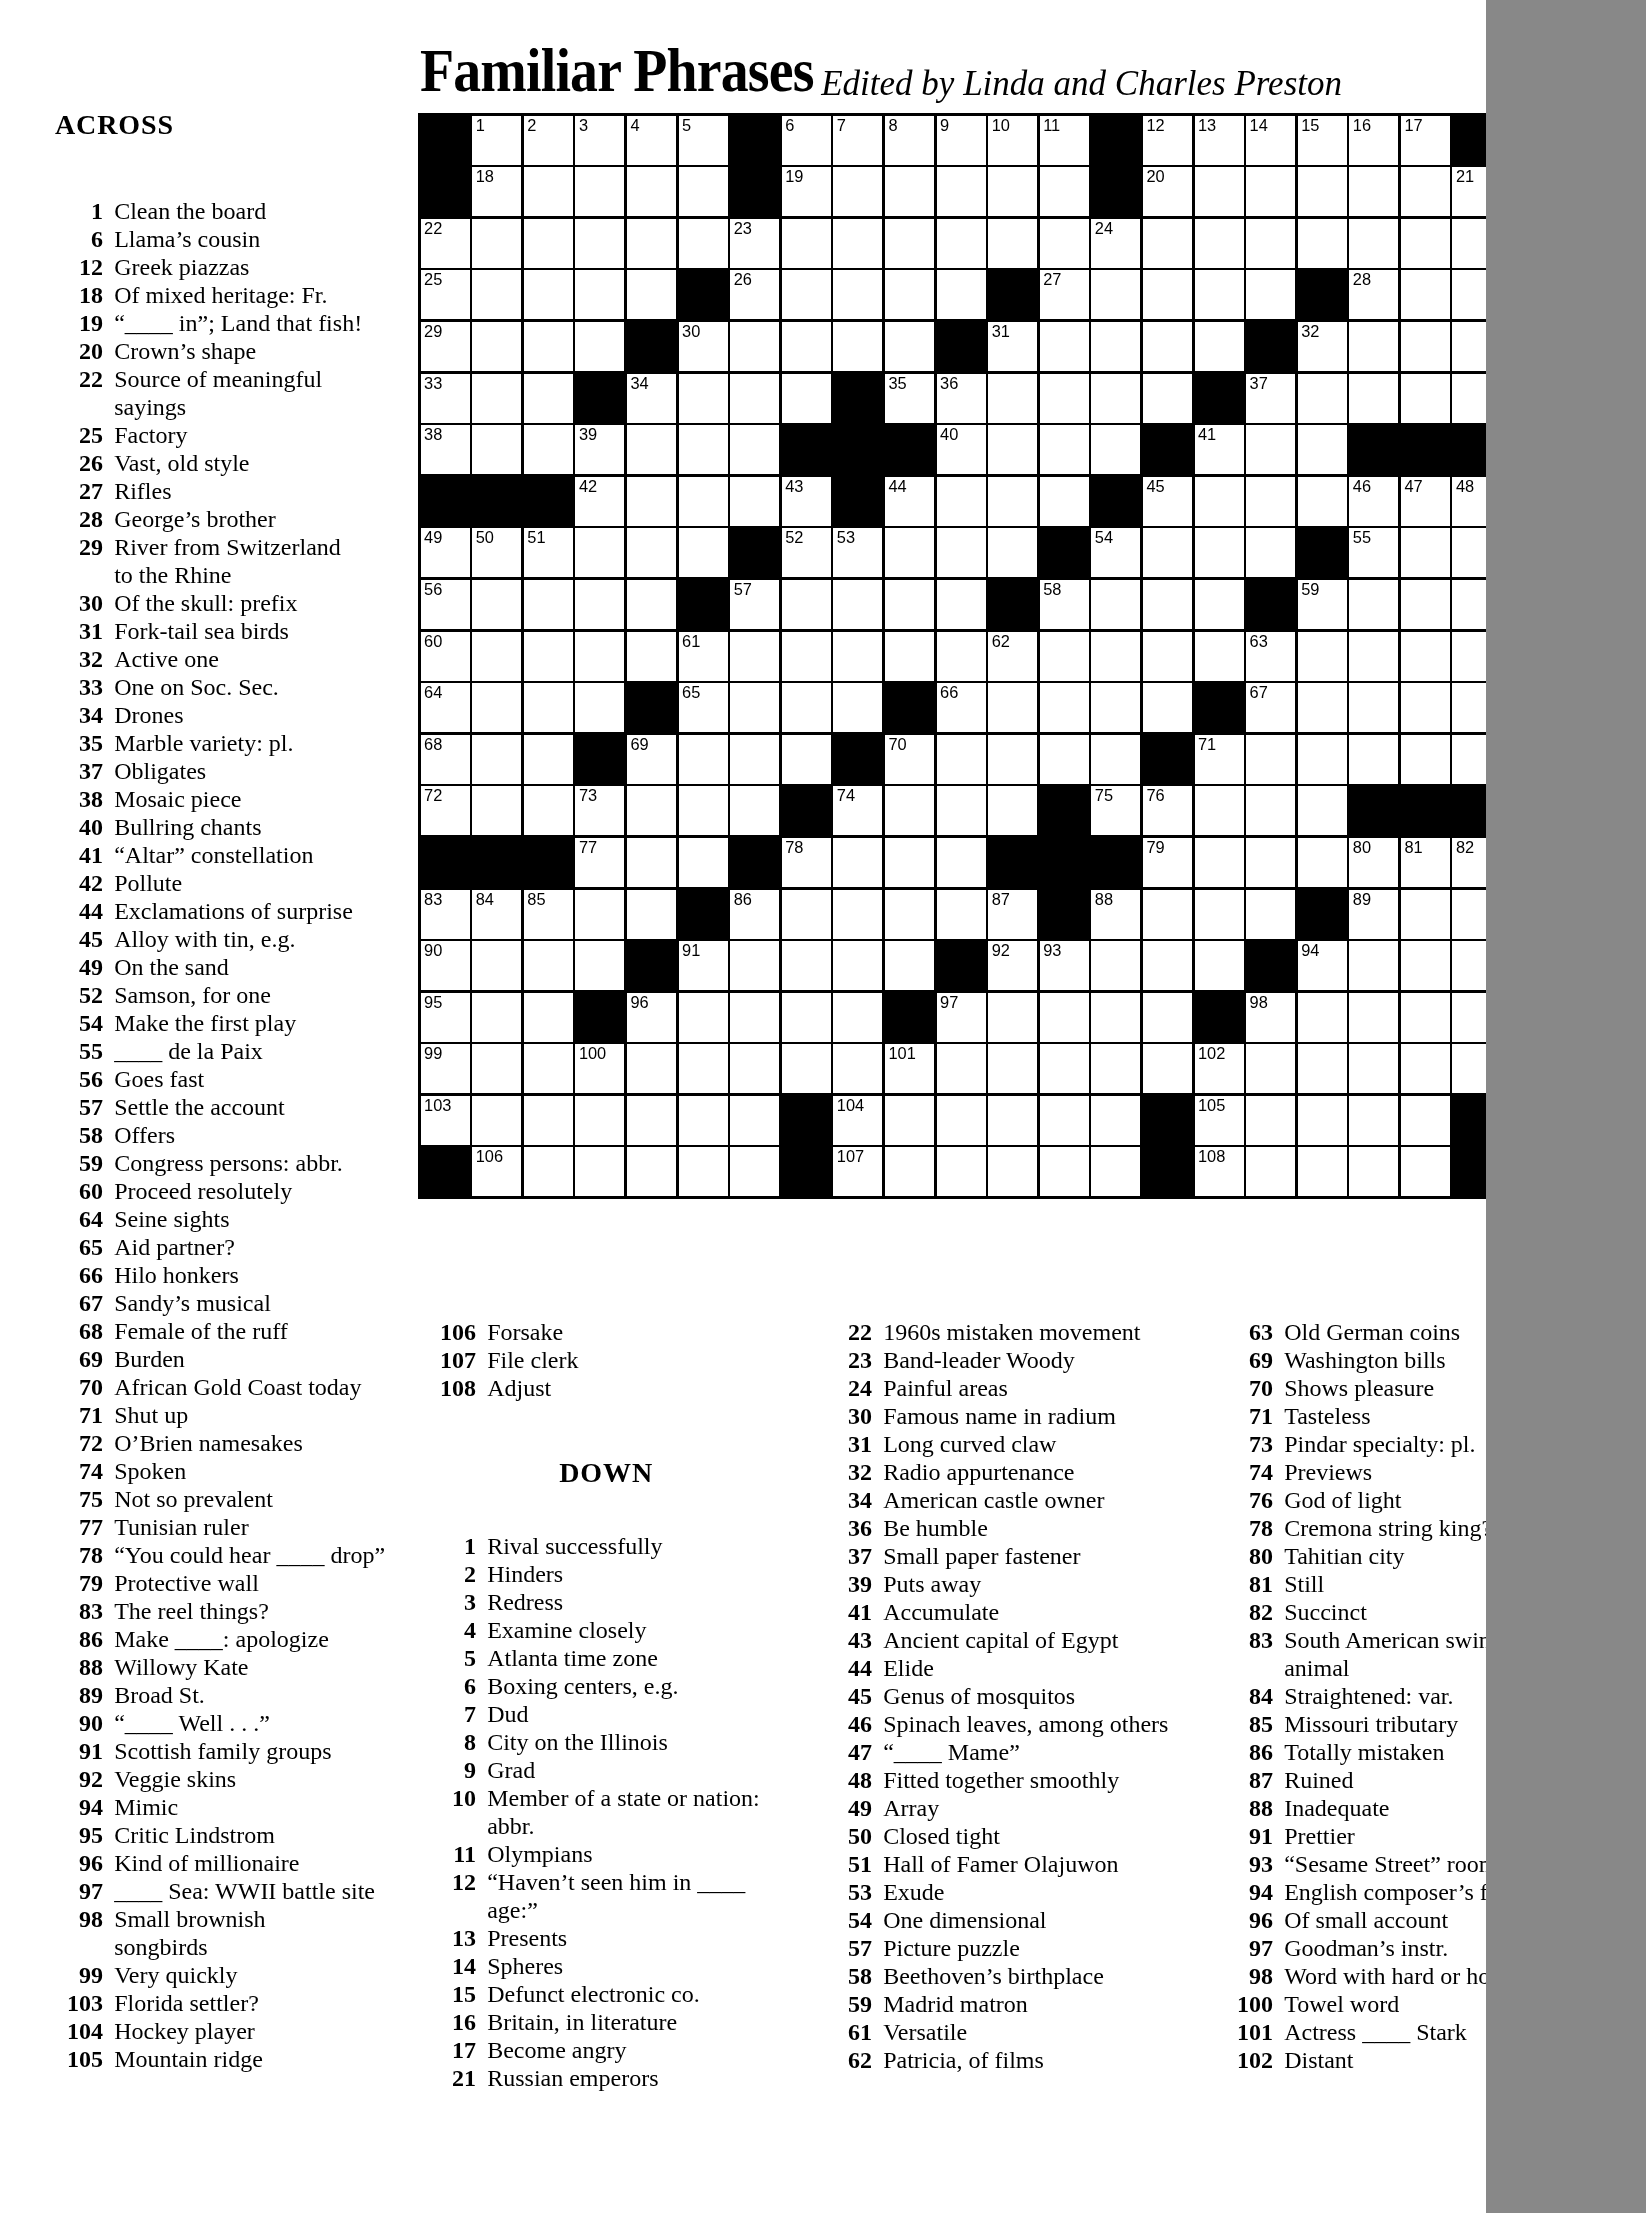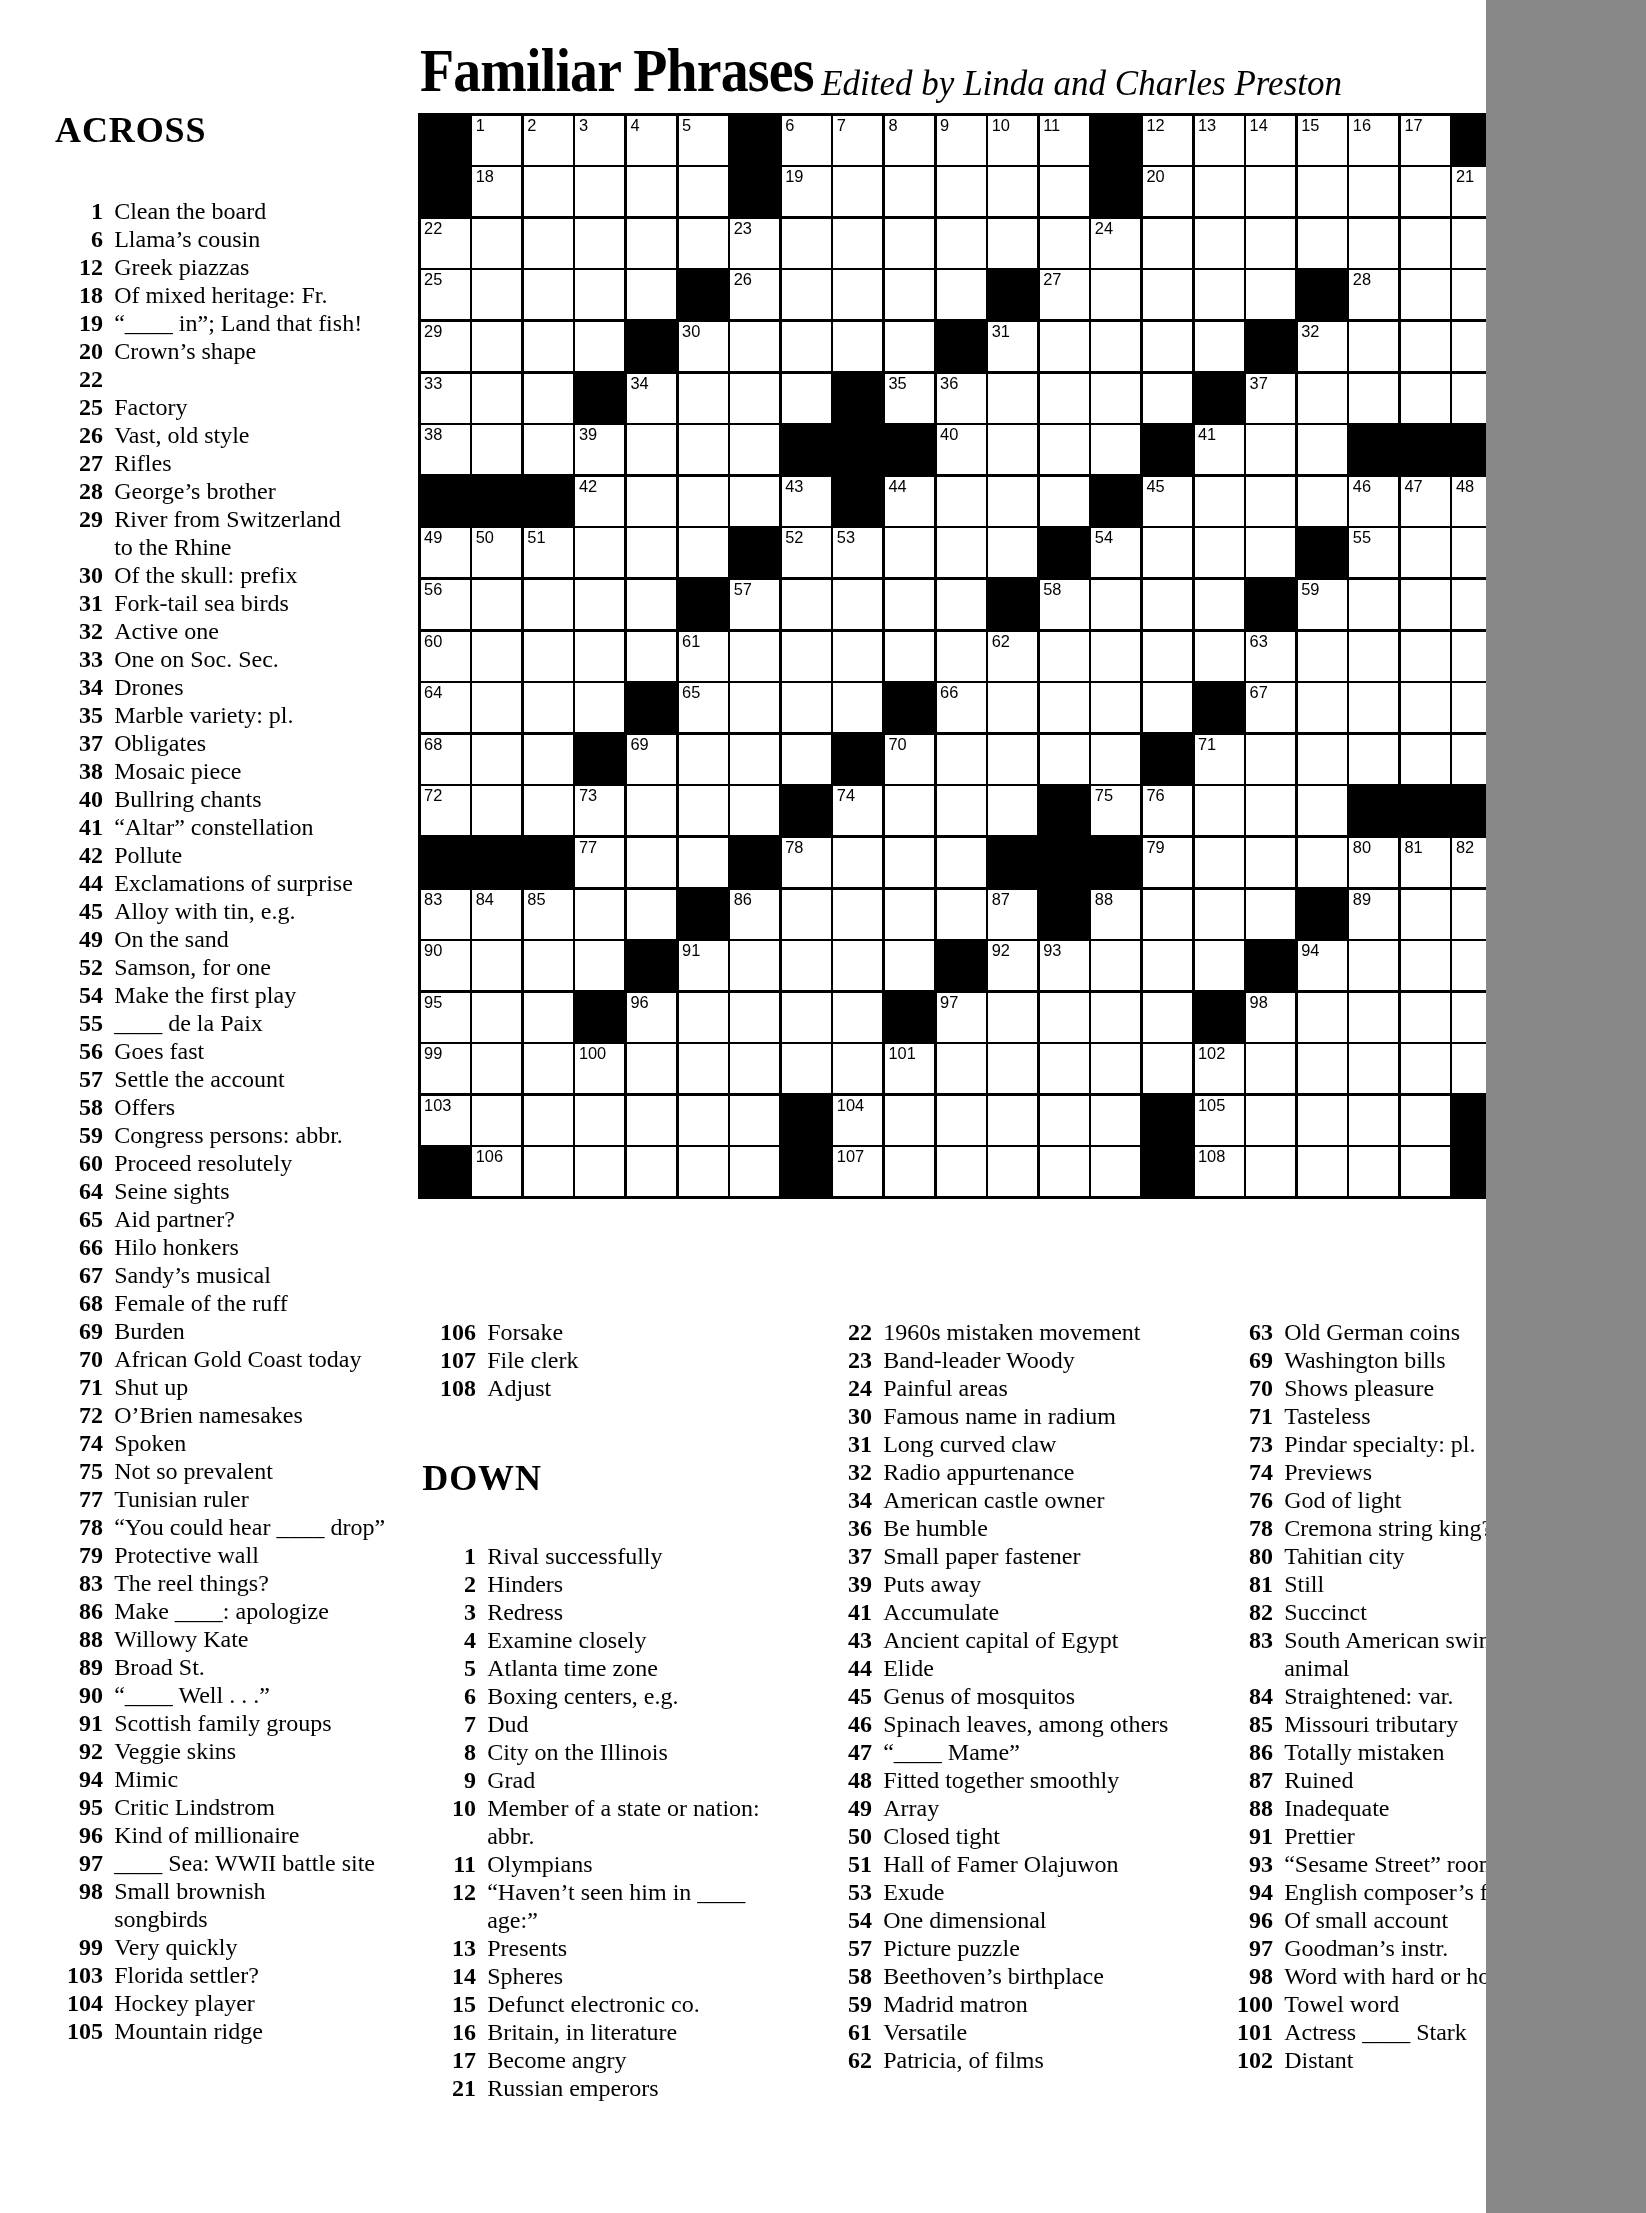--- a/index.html
+++ b/index.html
@@ -3,21 +3,21 @@
 <meta charset="utf-8">
 <style>
   html,body{margin:0;padding:0;background:#888;}
   .page{position:relative;width:1486px;height:2214px;background:#ffffff;color:#000;
         font-family:"Liberation Serif",serif;overflow:hidden;}
 
   .title{position:absolute;left:420px;top:35px;font-size:62px;font-weight:bold;
          letter-spacing:-0.9px;transform:scaleX(0.90);transform-origin:left top;white-space:nowrap;}
   .editor{position:absolute;right:144px;top:64px;font-size:35px;white-space:nowrap;font-style:italic;}
 
-  .section-head{font-size:36px;font-weight:bold;letter-spacing:0.9px;}
+  .section-head{font-size:28px;font-weight:bold;letter-spacing:0.9px;text-align:center;}
   .across-head{position:absolute;left:55px;top:109px;}
 
   .clue-list{position:absolute;}
   .al-main{left:55px;top:197px;width:355px;}
   .bcol1{left:418px;top:1318px;width:372px;}
   .bcol2{left:814px;top:1318px;width:380px;}
   .bcol3{left:1215px;top:1318px;width:428px;}
 
   .clue{display:flex;align-items:flex-start;font-size:24px;line-height:28px;}
   .cn{flex:none;text-align:right;font-weight:bold;}
@@ -72,20 +72,22 @@
       <div class="clue">
         <span class="cn">19</span>
         <span class="ct">“____ in”; Land that fish!</span>
       </div>
       <div class="clue">
         <span class="cn">20</span>
         <span class="ct">Crown’s shape</span>
       </div>
       <div class="clue">
         <span class="cn">22</span>
+        <span class="ct">Source of meaningful
+sayings</span>
       </div>
       <div class="clue">
         <span class="cn">25</span>
         <span class="ct">Factory</span>
       </div>
       <div class="clue">
         <span class="cn">26</span>
         <span class="ct">Vast, old style</span>
       </div>
       <div class="clue">

